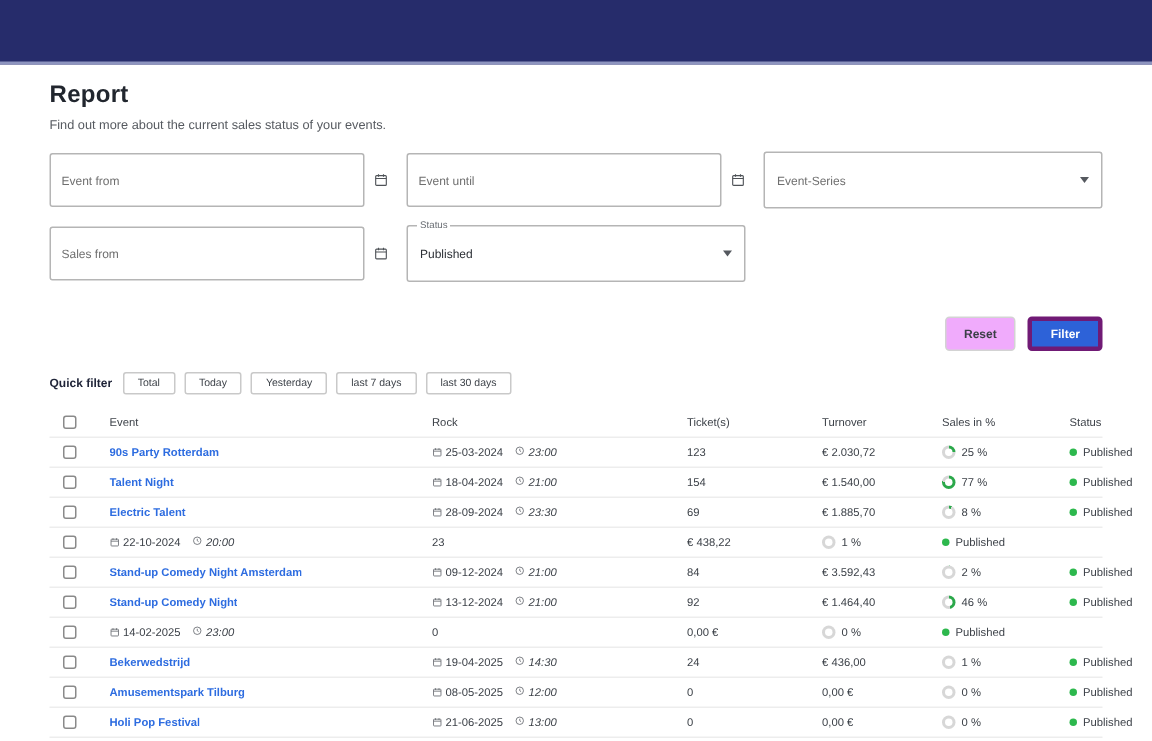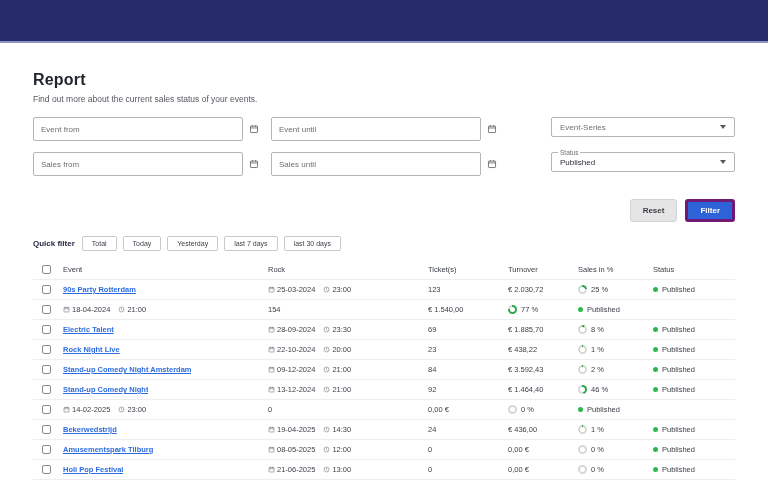--- a/index.html
+++ b/index.html
@@ -3,66 +3,66 @@
 <meta charset="utf-8">
 <style>
   * { margin:0; padding:0; box-sizing:border-box; }
   html,body { width:768px; height:494px; overflow:hidden; background:#fff;
     font-family:"Liberation Sans", sans-serif; color:#3d4249; }
 
   .topbar { height:43px; background:#262c6b; border-bottom:2px solid #8d94bf; }
 
   .page { padding:0 33px; }
 
-  h1.title { margin-top:28px; font-size:16px; font-weight:600; color:#21262e; letter-spacing:.2px; }
+  h1.title { margin-top:12px; font-size:16px; font-weight:600; color:#21262e; letter-spacing:.2px; }
   .subtitle { margin-top:5px; font-size:8.5px; color:#55595f; }
 
   
   .filter-grid { margin-top:13px; display:grid;
     grid-template-columns:226px 226px 1fr; column-gap:12px; row-gap:11px; }
   .datefield { display:flex; align-items:center; }
-  .datefield input { flex:1; height:24px; border:1px solid #b5b5b5; border-radius:2px;
+  .datefield input { flex:1; height:36px; border:1px solid #b5b5b5; border-radius:2px;
     padding:0 7px; font-size:8px; color:#2b2f35; outline:none; font-family:inherit; }
   .datefield input::placeholder { color:#6f6f6f; }
   .cal-btn { background:none; border:none; margin-left:6px; padding:0; cursor:pointer;
     color:#4e5257; display:flex; align-items:center; }
   .cal-btn svg { width:10px; height:10px; }
 
-  .selectbox { position:relative; height:20px; border:1px solid #b5b5b5; border-radius:2px;
-    display:flex; align-items:center; padding:0 8px; font-size:8px; color:#6f6f6f; cursor:pointer;margin-left:42px; }
+  .selectbox { position:relative; height:38px; border:1px solid #b5b5b5; border-radius:2px;
+    display:flex; align-items:center; padding:0 8px; font-size:8px; color:#6f6f6f; cursor:pointer; }
   .selectbox .val { color:#2b2f35; }
   .chev { margin-left:auto; width:0; height:0; border-left:3px solid transparent;
     border-right:3px solid transparent; border-top:4px solid #55595f; }
   .float-label { position:absolute; top:-4px; left:6px; font-size:6.5px; color:#6b6f75;
     background:#fff; padding:0 2px; line-height:7px; }
 
   .actions { margin-top:12px; display:flex; justify-content:flex-end; gap:8px; }
   .btn { height:23px; padding:0 12px; font-size:8px; font-weight:700; border-radius:3px;
     cursor:pointer; font-family:inherit; }
-  .btn-reset { background:#e5e5e5; border:1px solid #d3d3d3; color:#3a3f46; }
+  .btn-reset { background:#f0abfc; border:1px solid #d3d3d3; color:#3a3f46; }
   .btn-filter { background:#2d62d8; border:3px solid #701a75; color:#fff; }
 
   
   .quickfilter { margin-top:14px; display:flex; align-items:center; gap:6px; }
   .qf-label { font-size:8px; font-weight:700; color:#1f2438; margin-right:1px; }
   .qf-btn { background:#fff; border:1px solid #c9c9c9; border-radius:2px; padding:3px 9px;
     font-size:7px; color:#3d4249; cursor:pointer; font-family:inherit; }
 
   
   .table { margin-top:9px; }
   .trow { display:grid; grid-template-columns:30px 205px 160px 80px 70px 75px 1fr;
-    align-items:center; height:20px; border-bottom:1px solid #ededed; }
+    align-items:center; height:20px; border-bottom:1px solid #ededed;gap:10px; }
   .thead { color:#4c5058; font-size:7px; }
   .cell { font-size:7.5px; color:#3d4249; display:flex; align-items:center; min-width:0; }
   .cb { width:9px; height:9px; border:1px solid #8a8a8a; border-radius:2px; margin-left:9px;
     background:#fff; cursor:pointer; flex:none; }
   .event-link { color:#2d6ce0; font-weight:700; cursor:pointer; white-space:nowrap;
-    overflow:hidden; text-overflow:ellipsis;text-decoration:underline; }
+    overflow:hidden; text-overflow:ellipsis; }
   .dt-icon { width:7px; height:7px; color:#6b6f75; margin-right:2px; flex:none; }
-  .dt-time { margin-left:8px; display:flex; align-items:center; }
+  .dt-time { margin-left:8px; display:flex; align-items:flex-start;font-style:italic; }
   .ring { --p:0%; width:9px; height:9px; border-radius:50%; position:relative; flex:none;
     background:conic-gradient(#2ba84a var(--p), #d7d7d7 0); margin-right:4px; }
   .ring::after { content:""; position:absolute; inset:2px; border-radius:50%; background:#fff; }
   .status-dot { width:5px; height:5px; border-radius:50%; background:#2db84d; margin-right:4px; flex:none; }
 </style>
 </head>
 <body>
 
 <div class="topbar"></div>
 
@@ -90,29 +90,20 @@
             </svg></span>
       </button>
     </div>
     <div class="selectbox">
       <span>Event-Series</span>
       <span class="chev"></span>
     </div>
 
     <div class="datefield">
       <input placeholder="Sales from" style="">
-      <button class="cal-btn">
-        <span><svg viewBox="0 0 24 24" width="10" height="10">
-              <rect x="3.5" y="5" width="17" height="15.5" rx="1.5" fill="none" stroke="currentColor" stroke-width="1.8"></rect>
-              <path d="M3.5 9.5h17M8 2.8v4M16 2.8v4" fill="none" stroke="currentColor" stroke-width="1.8"></path>
-            </svg></span>
-      </button>
-    </div>
-    <div class="datefield">
-      <input placeholder="Sales until" style="">
       <button class="cal-btn">
         <span><svg viewBox="0 0 24 24" width="10" height="10">
               <rect x="3.5" y="5" width="17" height="15.5" rx="1.5" fill="none" stroke="currentColor" stroke-width="1.8"></rect>
               <path d="M3.5 9.5h17M8 2.8v4M16 2.8v4" fill="none" stroke="currentColor" stroke-width="1.8"></path>
             </svg></span>
       </button>
     </div>
     <div class="selectbox">
       <span class="float-label">Status</span>
       <span class="val">Published</span>
@@ -182,20 +173,23 @@
       <span class="status-dot"></span>
       <span>Published</span>
     </div>
   </div>
 
   <div class="trow">
     <div class="cell">
             <span class="cb"></span>
           </div>
     <div class="cell">
+            <span class="event-link">Talent Night</span>
+          </div>
+    <div class="cell">
       <span class="dt-icon"><svg viewBox="0 0 24 24" width="7" height="7">
                 <rect x="3.5" y="5" width="17" height="15.5" rx="1.5" fill="none" stroke="currentColor" stroke-width="2"></rect>
                 <path d="M3.5 9.5h17M8 2.8v4M16 2.8v4" fill="none" stroke="currentColor" stroke-width="2"></path>
               </svg></span>
       <span>18-04-2024</span>
       <span class="dt-time">
         <span class="dt-icon"><svg viewBox="0 0 24 24" width="7" height="7">
                   <circle cx="12" cy="12" r="8.5" fill="none" stroke="currentColor" stroke-width="2"></circle>
                   <path d="M12 7.5V12l3 2" fill="none" stroke="currentColor" stroke-width="2"></path>
                 </svg></span>
@@ -245,23 +239,20 @@
       <span class="status-dot"></span>
       <span>Published</span>
     </div>
   </div>
 
   <div class="trow">
     <div class="cell">
             <span class="cb"></span>
           </div>
     <div class="cell">
-            <span class="event-link">Rock Night Live</span>
-          </div>
-    <div class="cell">
       <span class="dt-icon"><svg viewBox="0 0 24 24" width="7" height="7">
                 <rect x="3.5" y="5" width="17" height="15.5" rx="1.5" fill="none" stroke="currentColor" stroke-width="2"></rect>
                 <path d="M3.5 9.5h17M8 2.8v4M16 2.8v4" fill="none" stroke="currentColor" stroke-width="2"></path>
               </svg></span>
       <span>22-10-2024</span>
       <span class="dt-time">
         <span class="dt-icon"><svg viewBox="0 0 24 24" width="7" height="7">
                   <circle cx="12" cy="12" r="8.5" fill="none" stroke="currentColor" stroke-width="2"></circle>
                   <path d="M12 7.5V12l3 2" fill="none" stroke="currentColor" stroke-width="2"></path>
                 </svg></span>

